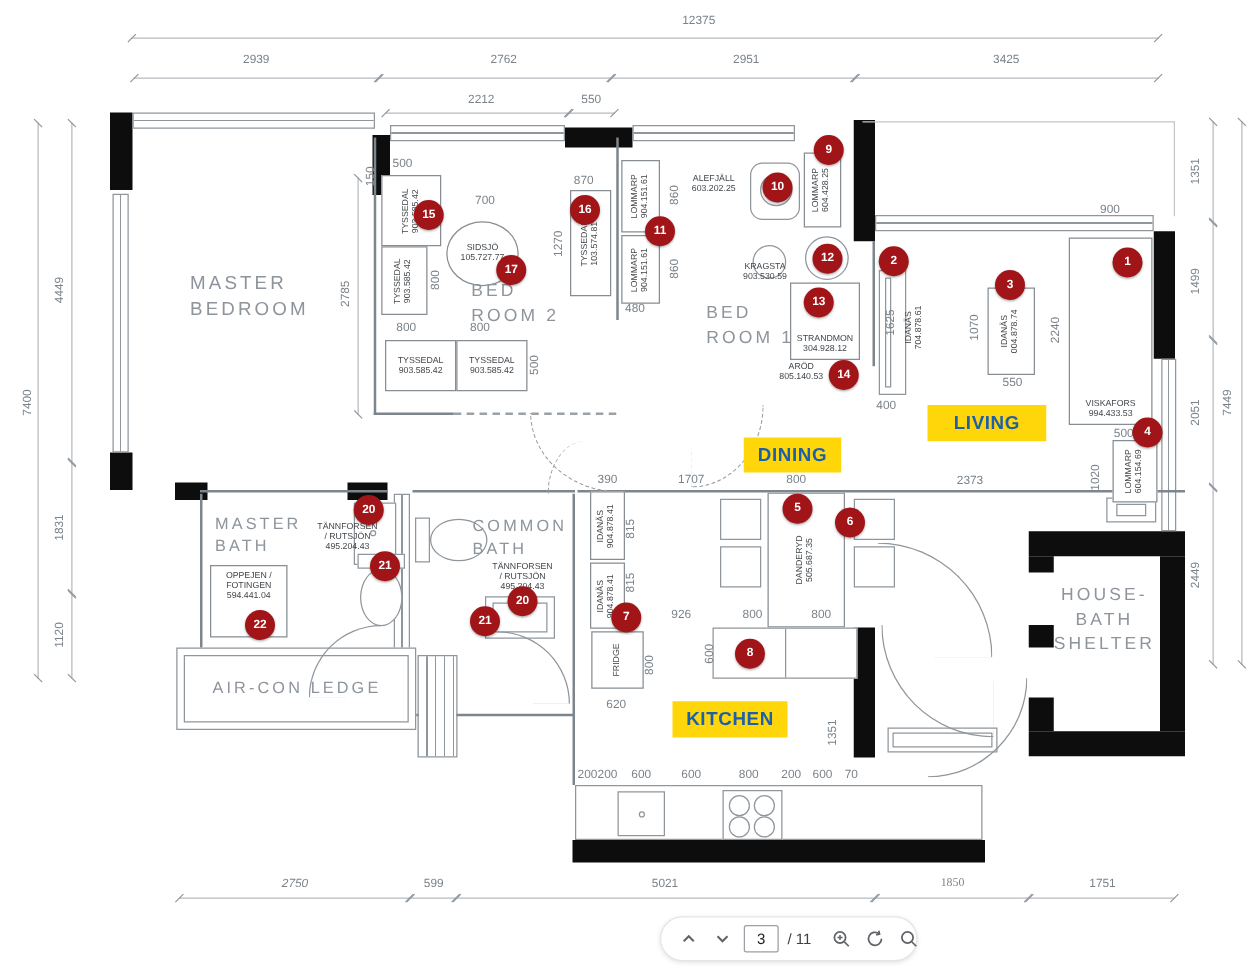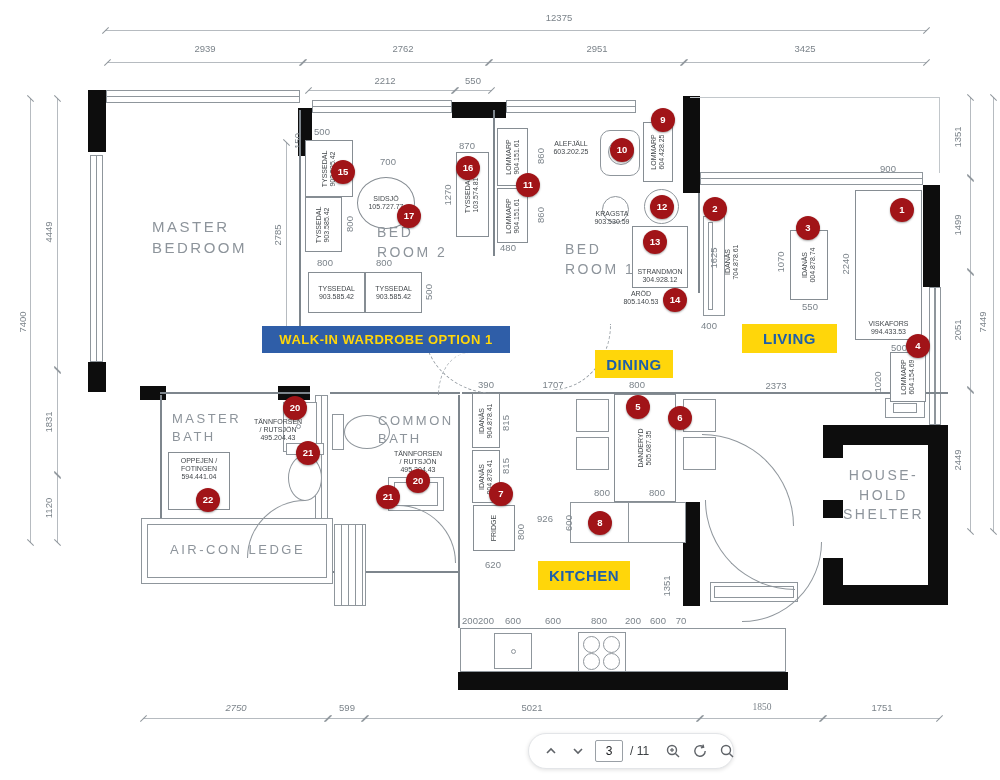--- a/index.html
+++ b/index.html
@@ -379,21 +379,21 @@
       <span class="dim rot" style="left: 845px; top: 264px;">2240</span>
       <span class="dim" style="left: 810px; top: 306px;">550</span>
       <span class="dim" style="left: 776px; top: 385px;">2373</span>
       <span class="dim rot" style="left: 877px; top: 382px;">1020</span>
       <span class="dim" style="left: 899px; top: 347px;">500</span>
       <span class="dim" style="left: 486px; top: 384px;">390</span>
       <span class="dim" style="left: 553px; top: 384px;">1707</span>
       <span class="dim" style="left: 637px; top: 384px;">800</span>
       <span class="dim rot" style="left: 505px; top: 423px;">815</span>
       <span class="dim rot" style="left: 505px; top: 466px;">815</span>
-      <span class="dim" style="left: 545px; top: 518px;">926</span>
+      <span class="dim" style="left: 545px; top: 492px;">926</span>
       <span class="dim" style="left: 602px; top: 492px;">800</span>
       <span class="dim" style="left: 657px; top: 492px;">800</span>
       <span class="dim rot" style="left: 568px; top: 523px;">600</span>
       <span class="dim rot" style="left: 520px; top: 532px;">800</span>
       <span class="dim" style="left: 493px; top: 564px;">620</span>
       <span class="dim rot" style="left: 666px; top: 586px;">1351</span>
       <span class="dim" style="left: 470px; top: 620px;">200</span>
       <span class="dim" style="left: 486px; top: 620px;">200</span>
       <span class="dim" style="left: 513px; top: 620px;">600</span>
       <span class="dim" style="left: 553px; top: 620px;">600</span>
@@ -406,23 +406,22 @@
       <div class="room" style="left: 377px; top: 223px; font-size: 14px;">BED
 ROOM 2</div>
       <div class="room" style="left: 565px; top: 240px; font-size: 14px;">BED
 ROOM 1</div>
       <div class="room" style="left: 172px; top: 410px; font-size: 13px;">MASTER
 BATH</div>
       <div class="room" style="left: 378px; top: 412px; font-size: 13px;">COMMON
 BATH</div>
       <div class="room" style="left: 170px; top: 541px; font-size: 13px;">AIR-CON LEDGE</div>
       <div class="room center" style="left: 843px; top: 466px; font-size: 14px;">HOUSE-
-HOLD
+BATH
 SHELTER</div>
-      <div class="tag tag-blue" style="left: 262px; top: 326px; width: 248px; height: 27px;">WALK-IN WARDROBE OPTION 1</div>
       <div class="tag tag-yellow" style="left: 595px; top: 350px; width: 78px; height: 28px;">DINING</div>
       <div class="tag tag-yellow" style="left: 742px; top: 324px; width: 95px; height: 29px;">LIVING</div>
       <div class="tag tag-yellow" style="left: 538px; top: 561px; width: 92px; height: 29px;">KITCHEN</div>
     </div>
 
   <div class="pager">
     <button title="">
       <svg width="16" height="16" viewBox="0 0 16 16">
           <polyline points="4,10 8,6 12,10" fill="none" stroke="#5f6368" stroke-width="1.6"></polyline>
         </svg>

